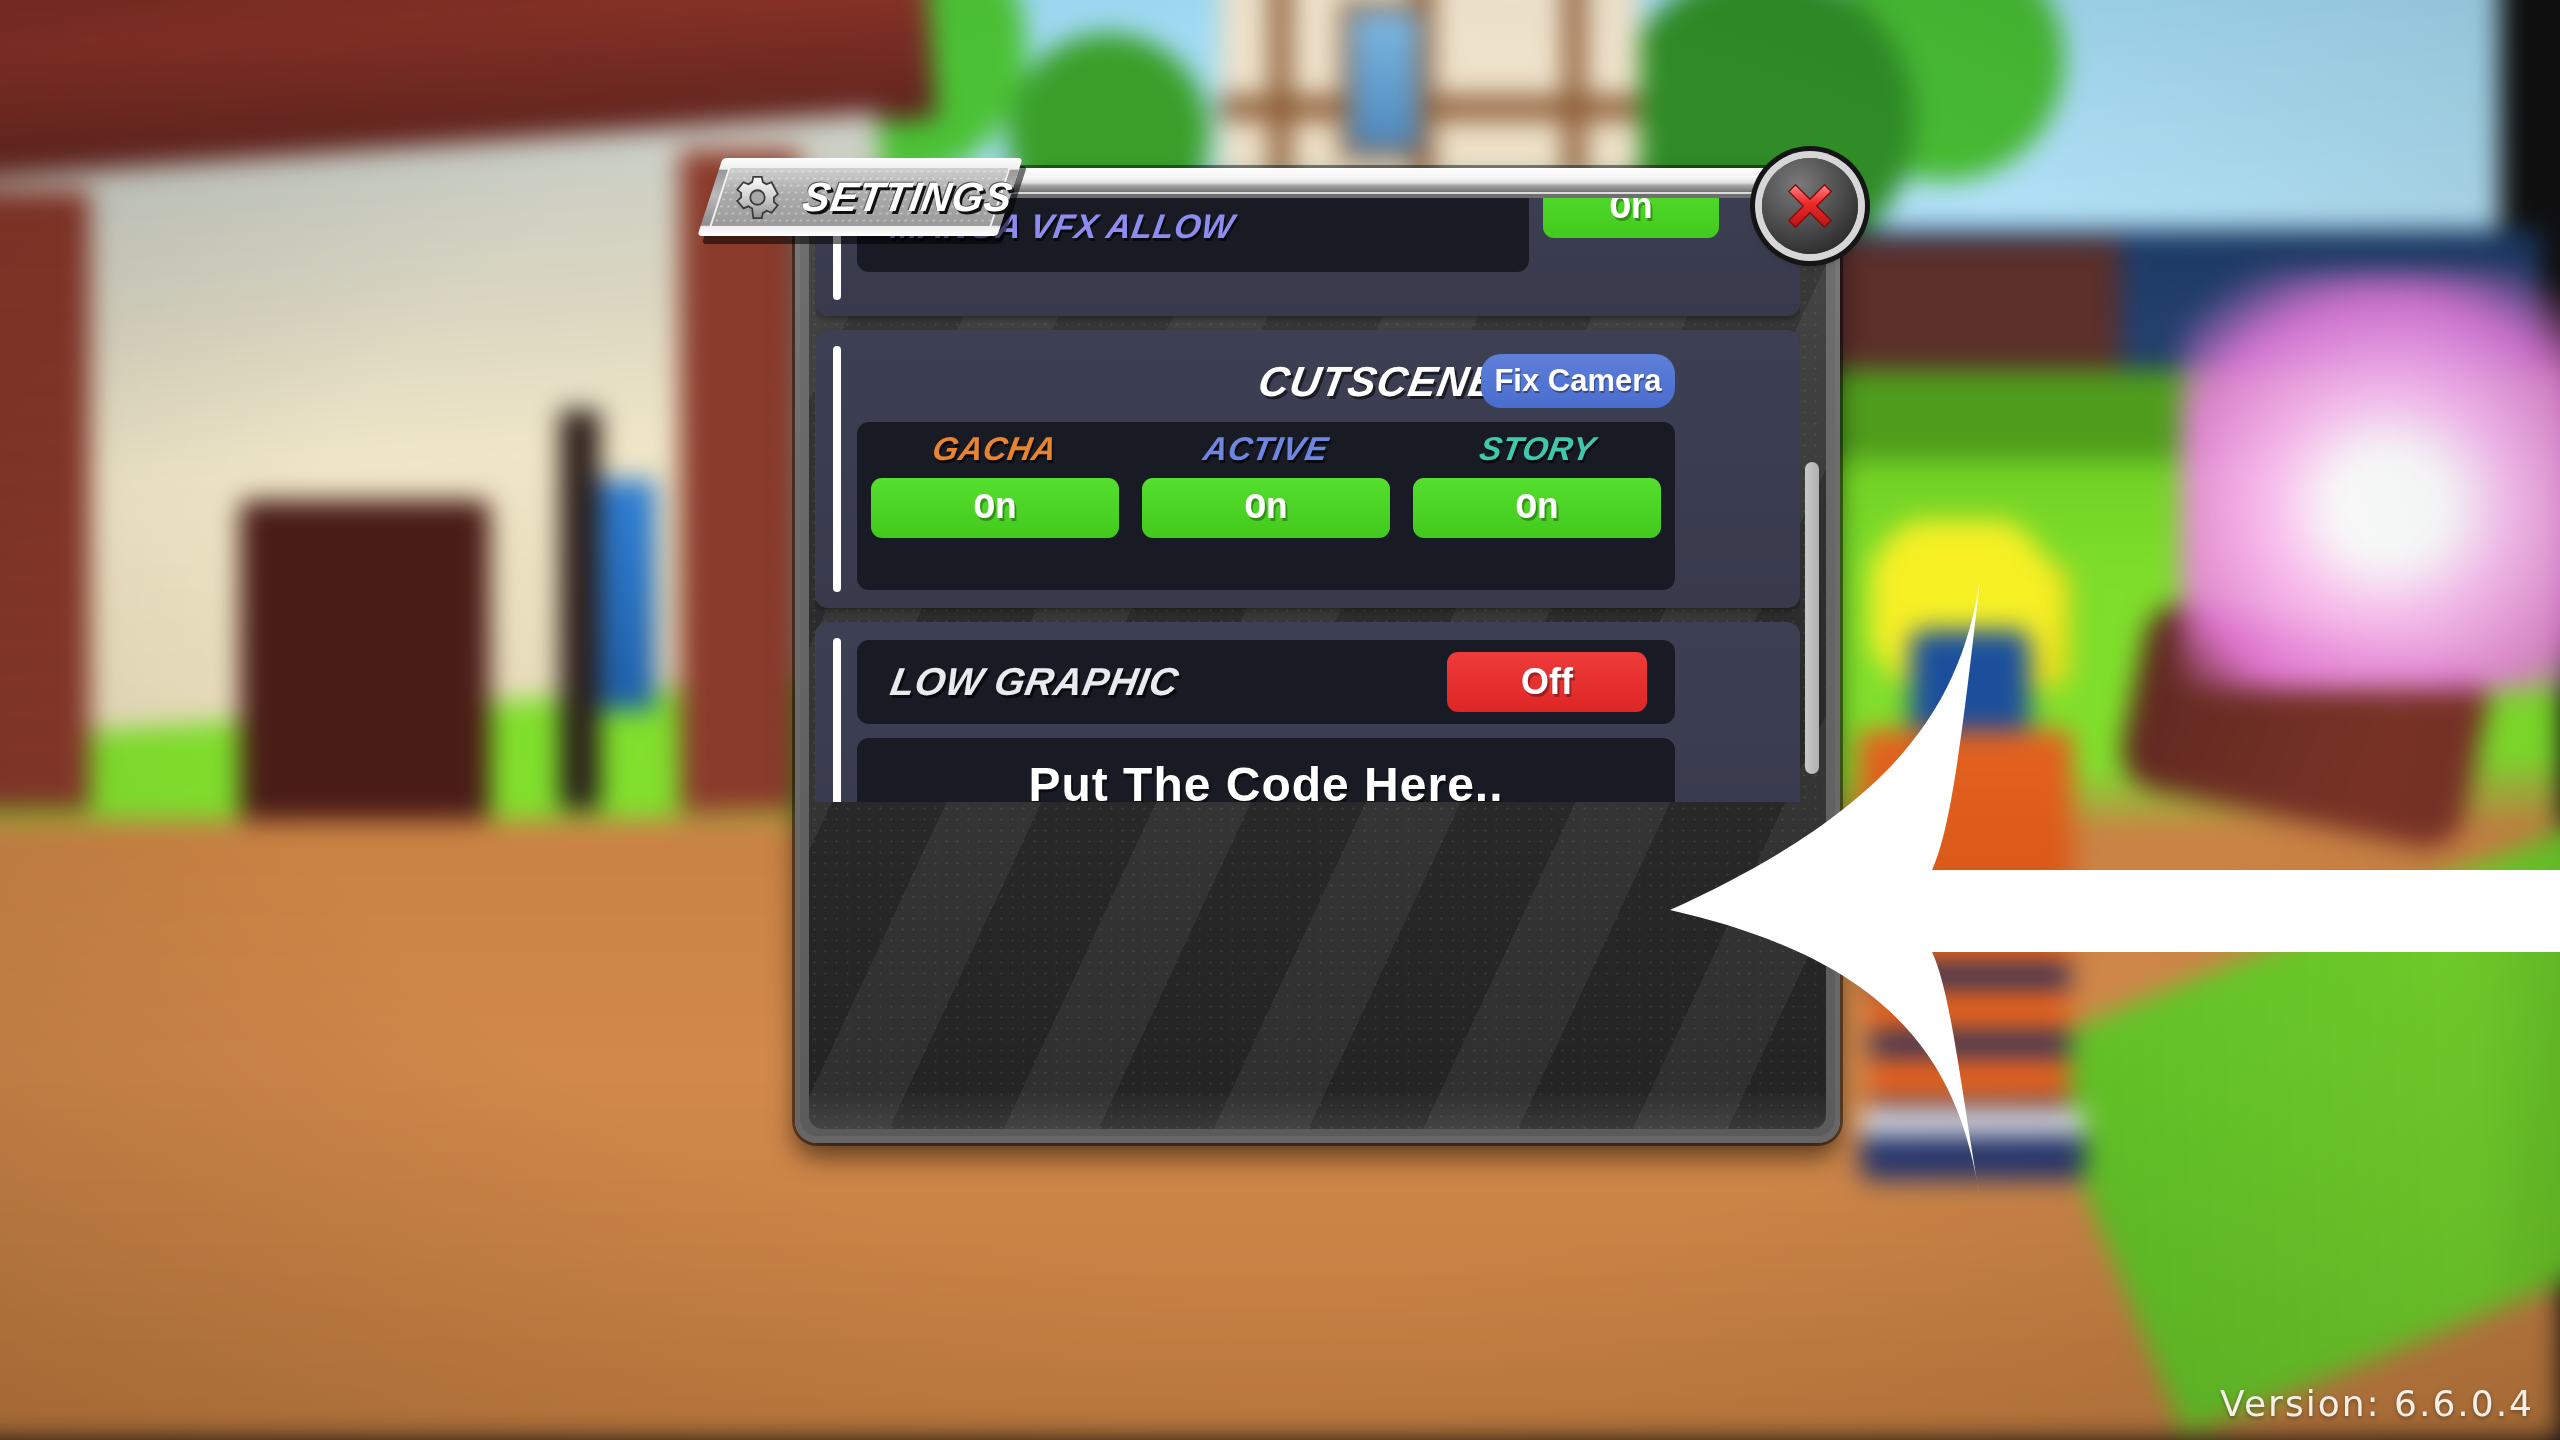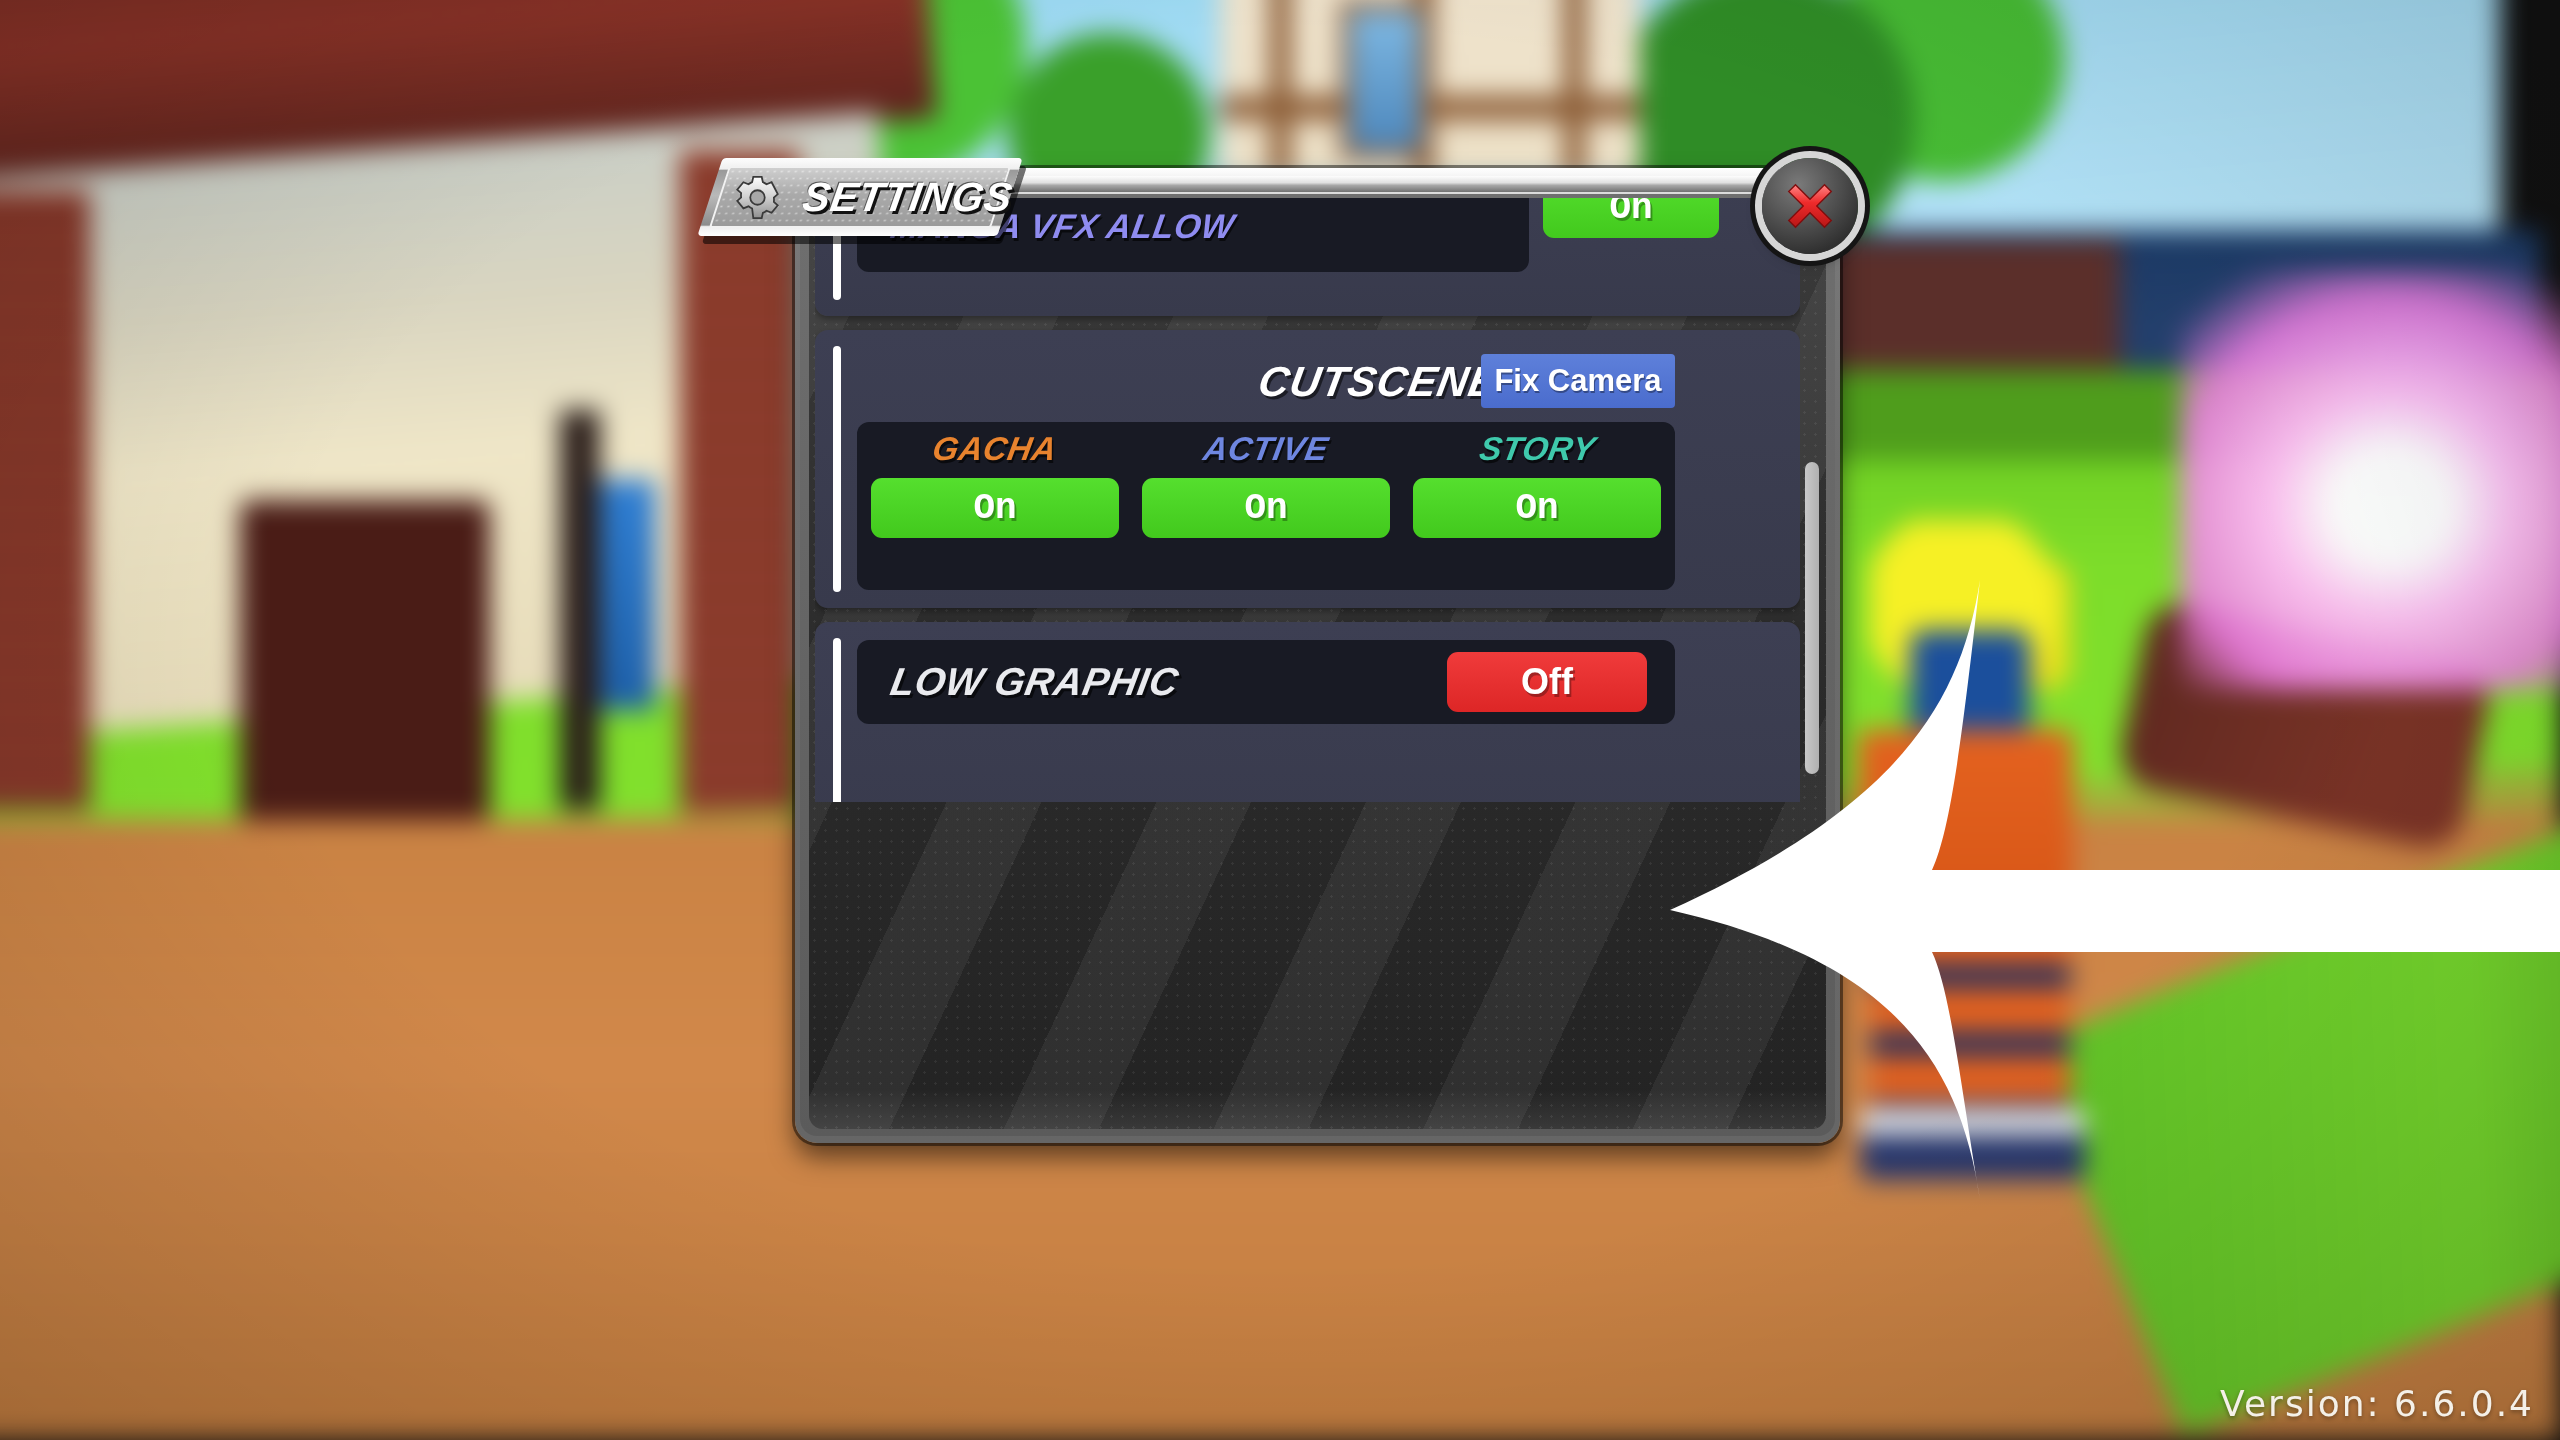--- a/index.html
+++ b/index.html
@@ -233,21 +233,21 @@
   #card-cutscene { top:132px; height:278px; }
   #cutscene-title {
     position:absolute; left:444px; top:28px;
     font-size:42px; font-weight:bold; font-style:italic; color:#ffffff;
     letter-spacing:1px; transform:skewX(-10deg);
     text-shadow:3px 3px 0 rgba(0,0,0,.55);
   }
   #fix-camera-btn {
     position:absolute; left:666px; top:24px; width:194px; height:54px;
     background:linear-gradient(180deg,#5e80da 0%, #4a6ccd 100%);
-    border-radius:4px;
+    border-radius:20px;
     display:flex; align-items:center; justify-content:center;
     font-size:31px; font-weight:bold; color:#fff;
     text-shadow:1px 2px 0 rgba(0,0,0,.35);
   }
   #cutscene-grid {
     position:absolute; left:42px; top:92px; width:818px; height:168px;
     background:#181a24; border-radius:12px;
     display:flex; justify-content:space-between; padding:0 14px;
   }
   .cut-col { width:248px; display:flex; flex-direction:column; align-items:center; padding-top:8px; }
@@ -434,20 +434,23 @@
           </div>
         </div>
       </div>
 
       <div class="card" id="card-graphic">
         <div class="accent-bar"></div>
         <div class="row-dark" id="lowgraphic-row">
           <div id="lowgraphic-label">LOW GRAPHIC</div>
           <div class="toggle off" id="lowgraphic-toggle">Off</div>
         </div>
+        <div class="row-dark" id="code-row">
+          <div id="code-input-text">Put The Code Here..</div>
+        </div>
       </div>
 
     </div>
 
     <div id="scrollbar-track">
       <div id="scrollbar-thumb"></div>
     </div>
   </div>
 </div>
 

